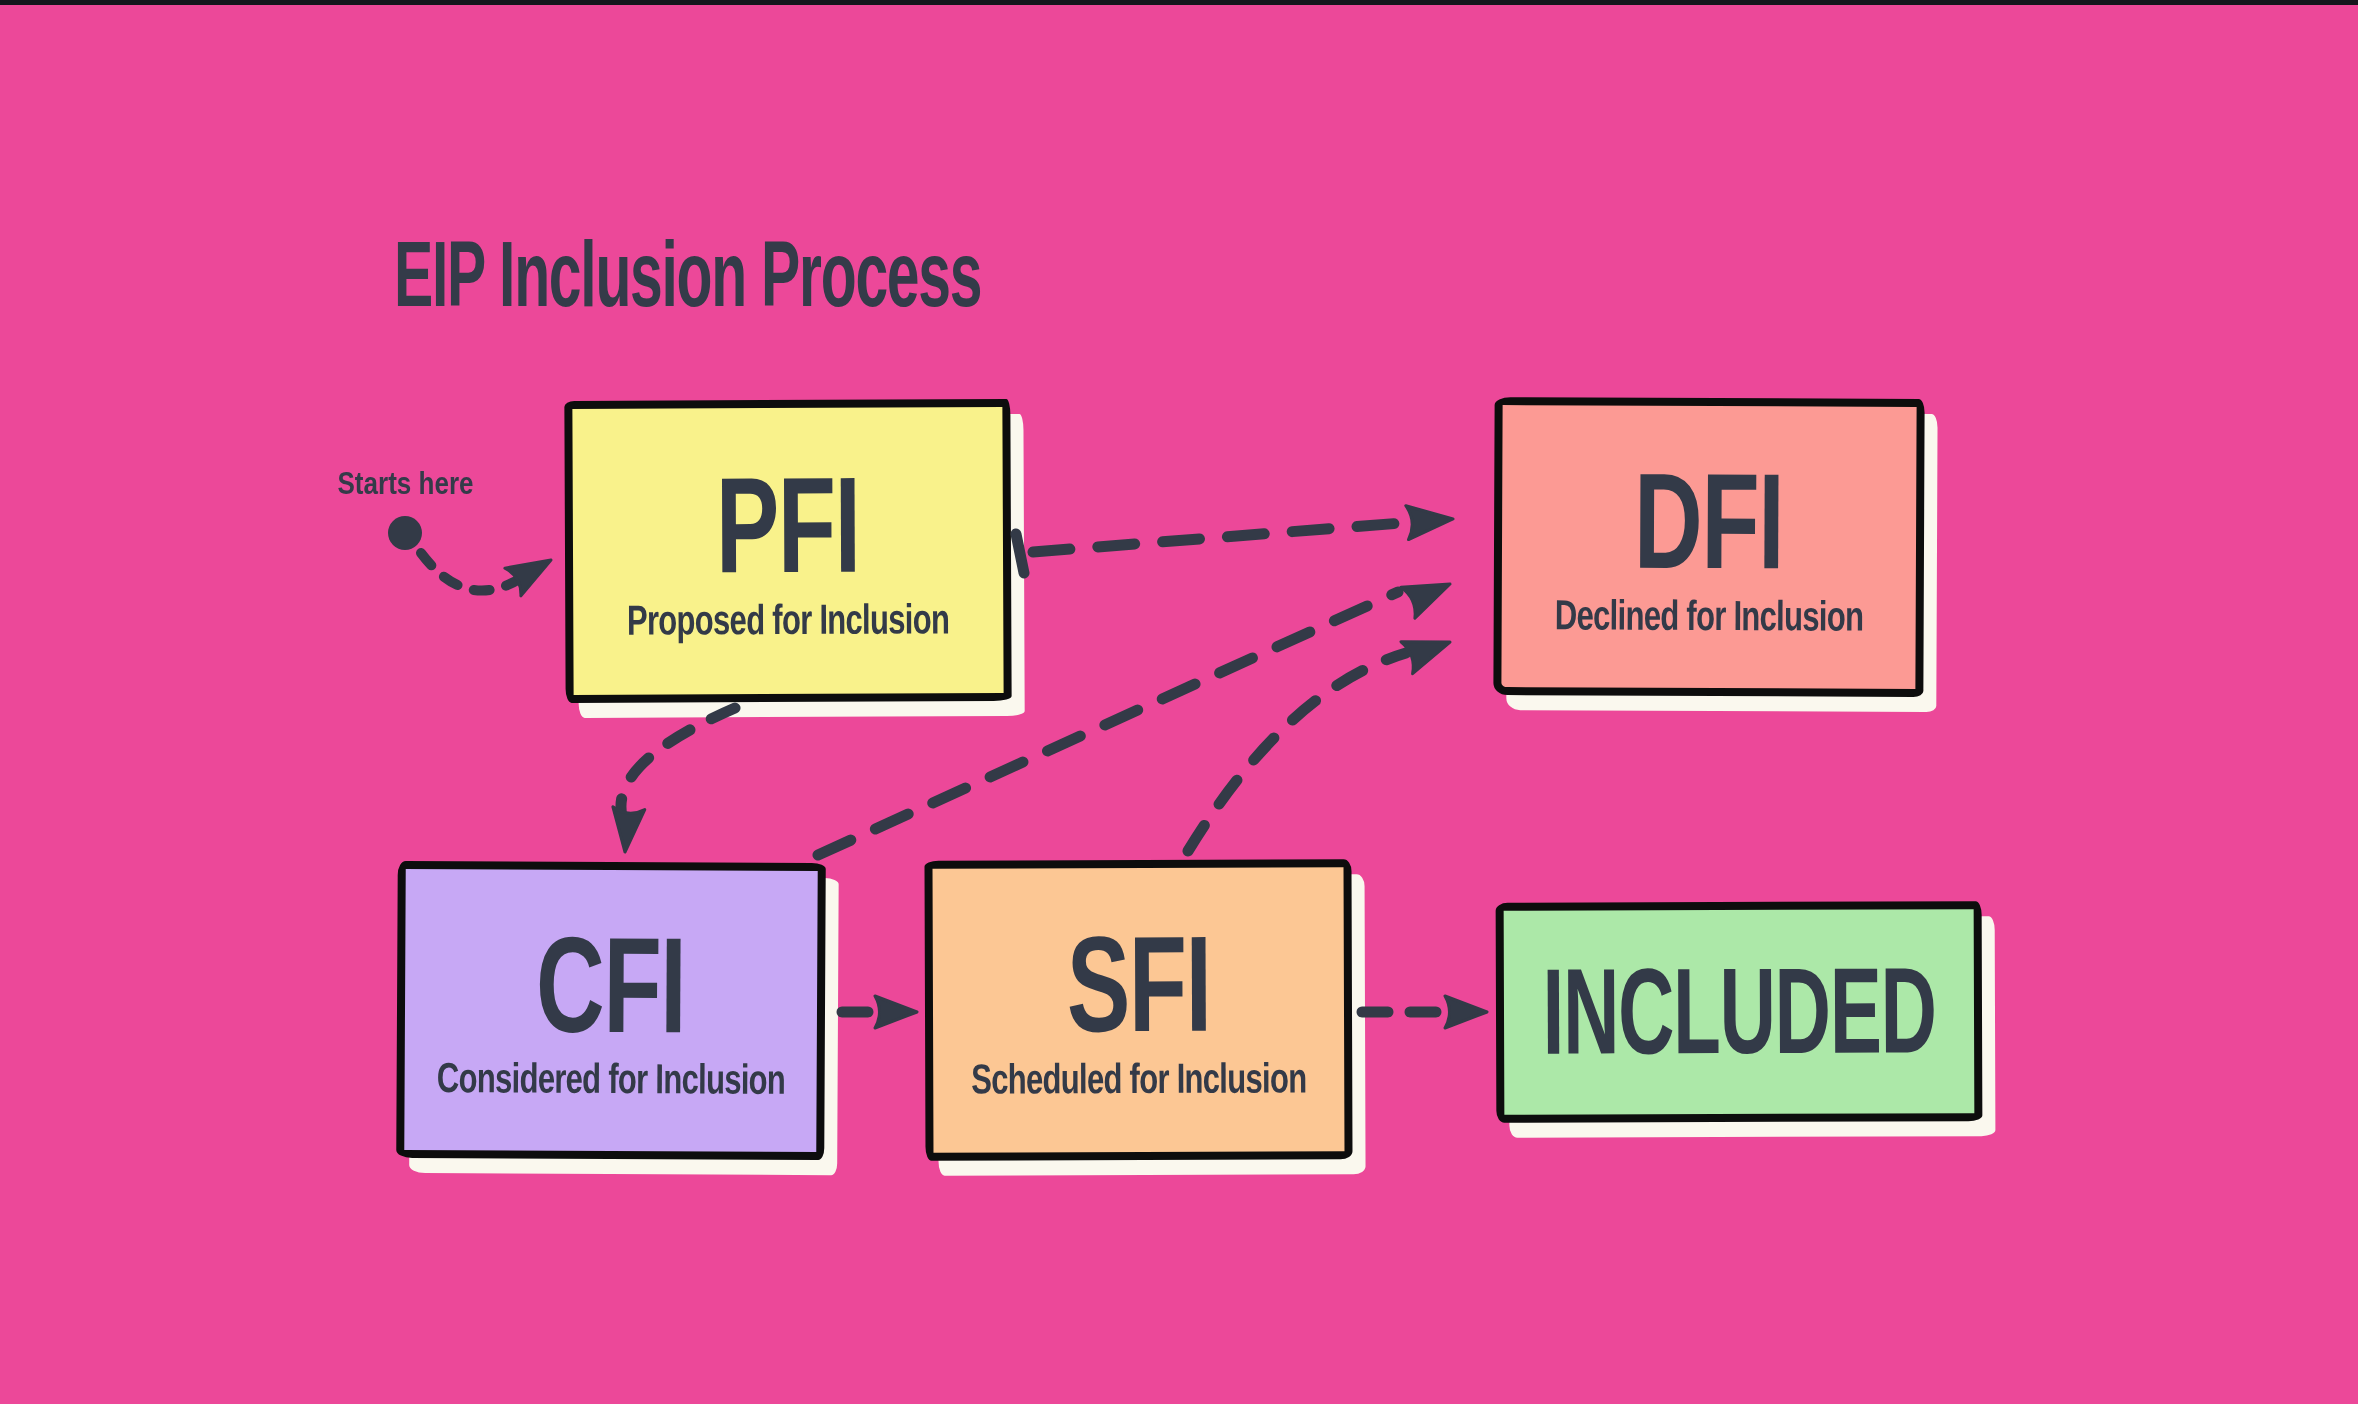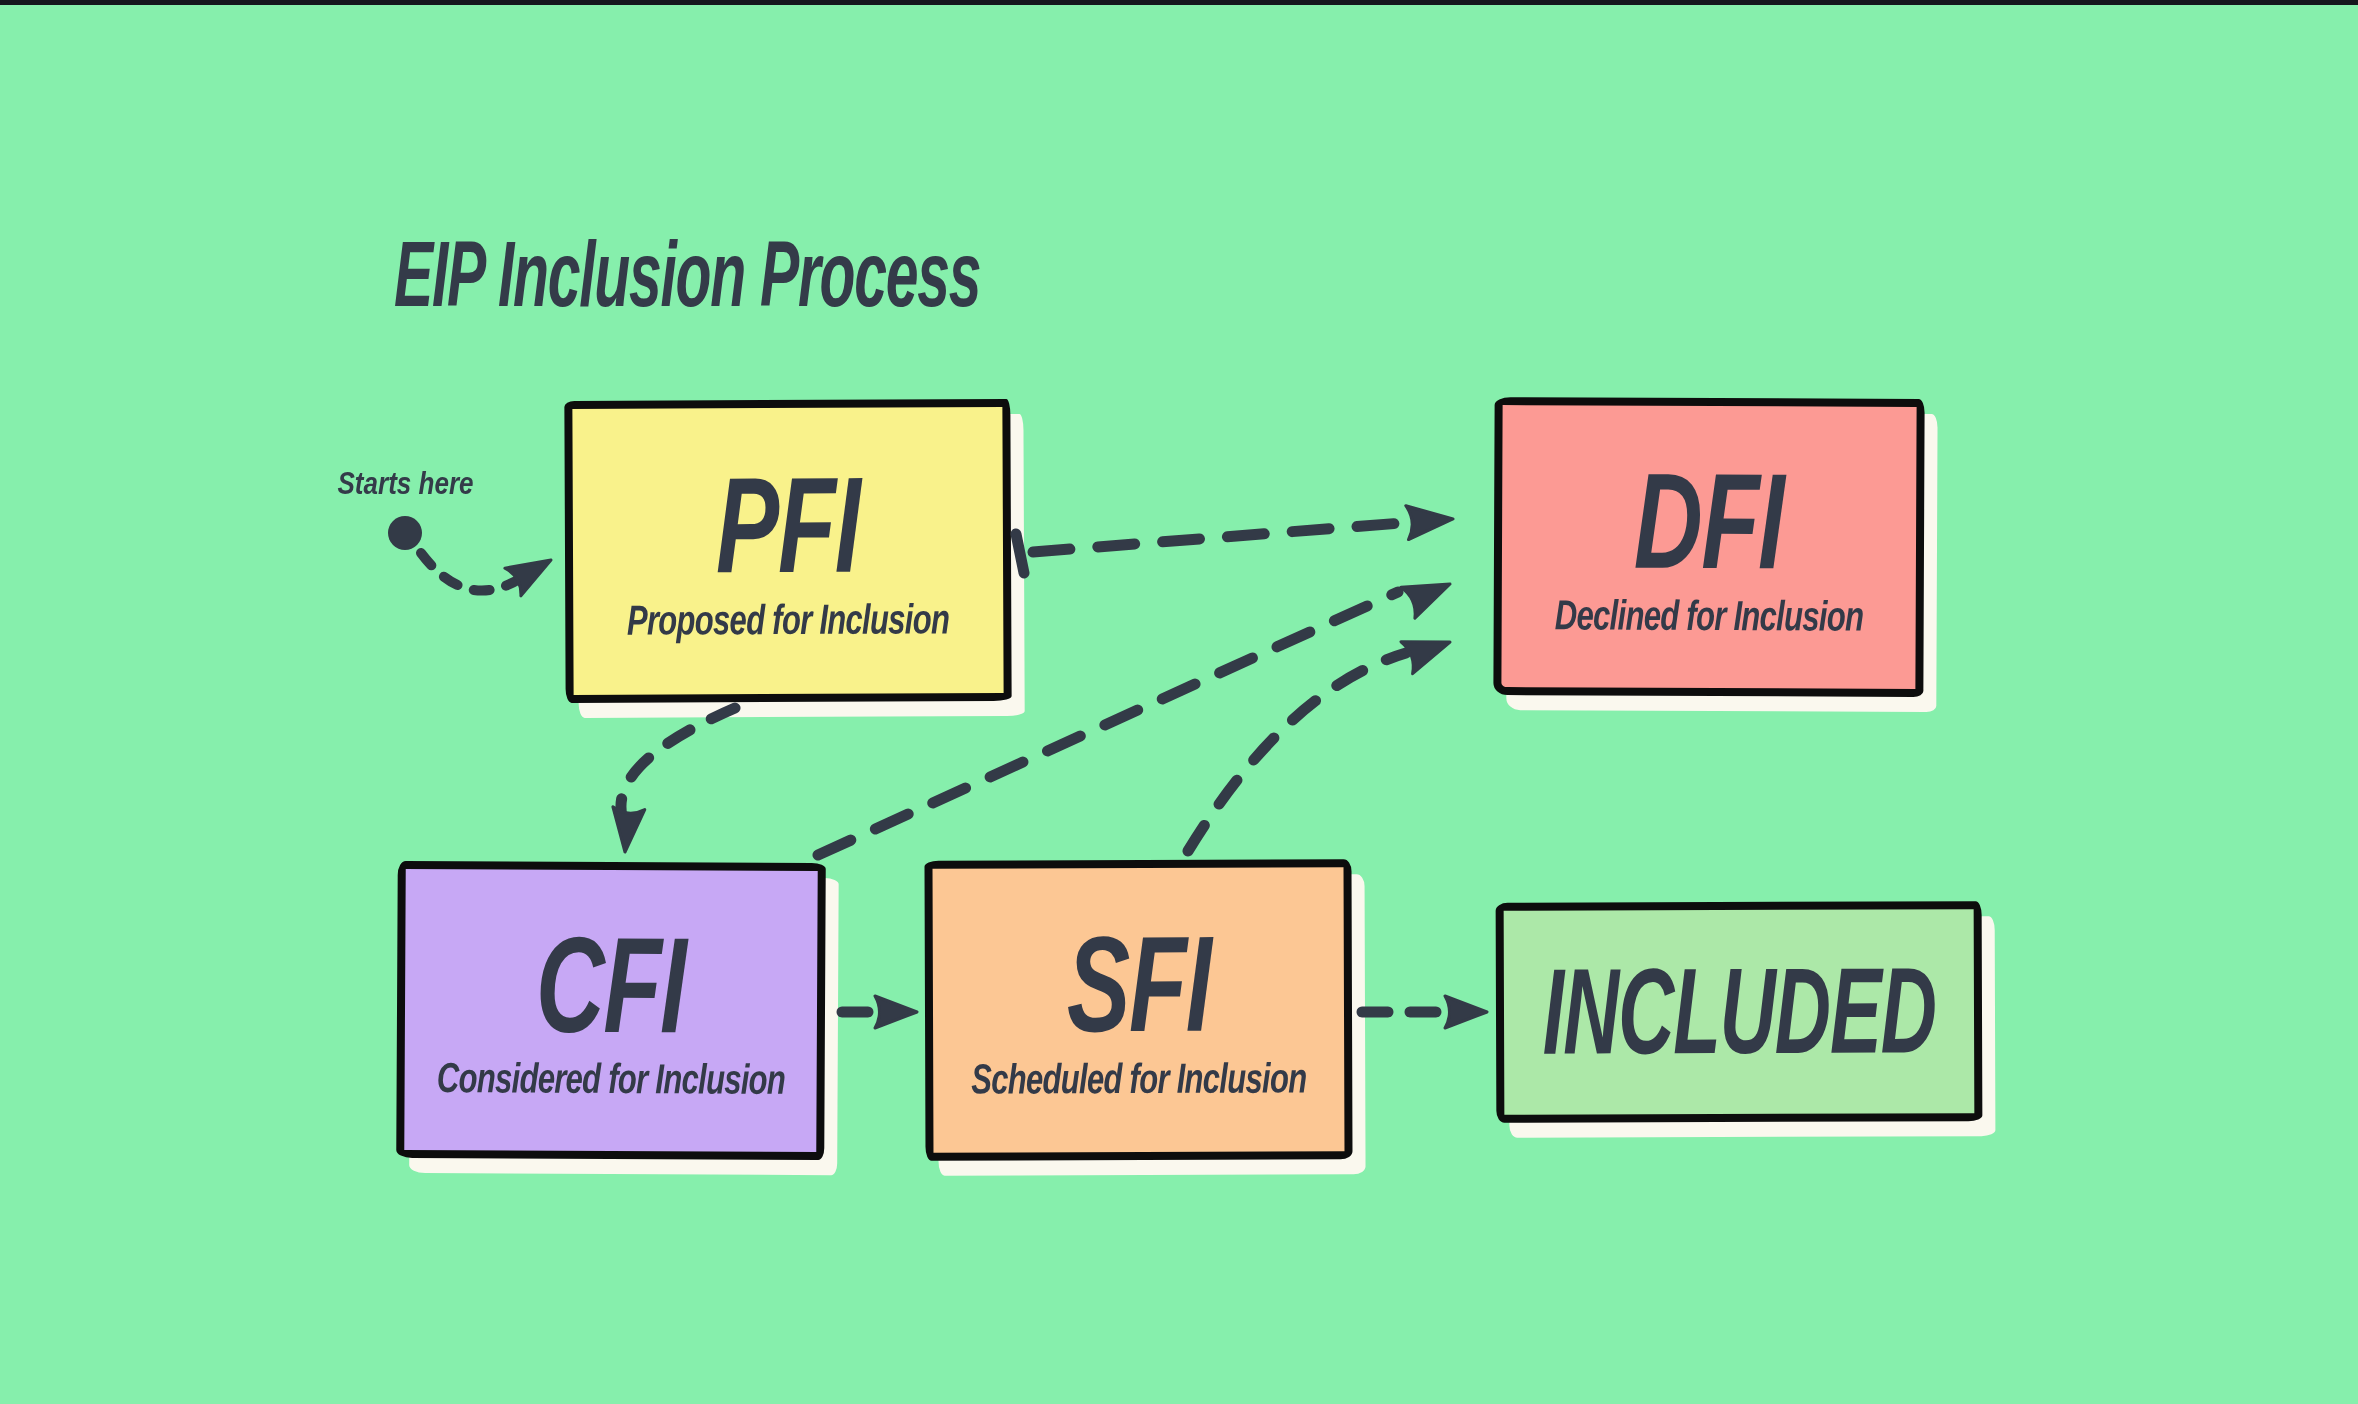--- a/index.html
+++ b/index.html
@@ -1,20 +1,19 @@
 <!DOCTYPE html>
 <html><head>
 <meta charset="utf-8">
 <style>
   html,body{margin:0;padding:0;}
   .stage{
     position:relative;width:2358px;height:1404px;overflow:hidden;
-    background:#86efac;
+    background:#ec4899;
     font-family:"Liberation Sans","DejaVu Sans",sans-serif;
-    font-style:italic;
   }
   .topbar{position:absolute;left:0;top:0;width:100%;height:5px;background:#15161d;}
   .title{
     position:absolute;left:394px;top:228px;
     font-size:92px;font-weight:bold;color:#343b49;
     transform:scaleX(.64);transform-origin:left top;
     letter-spacing:-2px;white-space:nowrap;line-height:1;
   }
   .start-label{
     position:absolute;left:318px;top:468px;width:175px;text-align:center;

